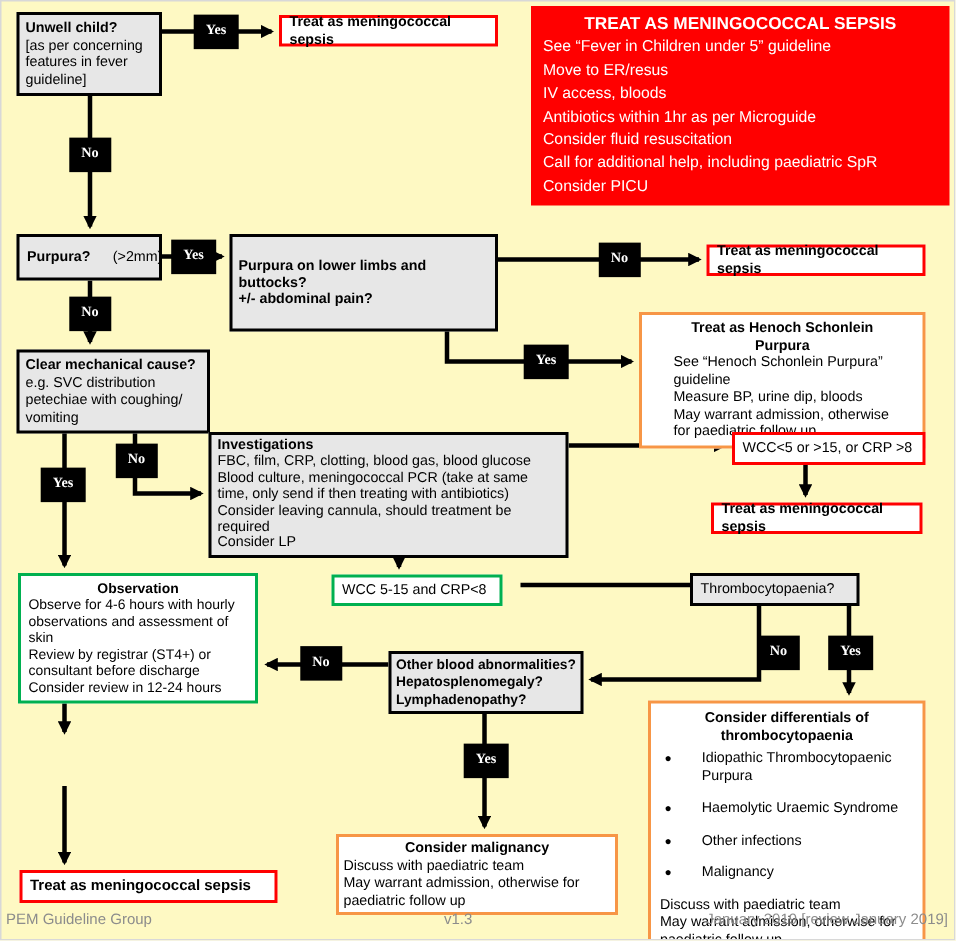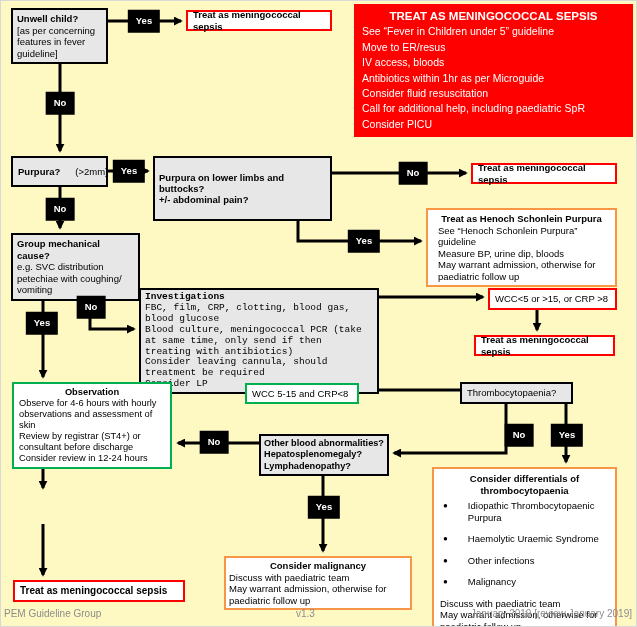--- a/index.html
+++ b/index.html
@@ -4,31 +4,31 @@
 <style>
   html,body{margin:0;padding:0;background:#fff;}
   #page{position:relative;width:637px;height:627px;background:#fef9c3;
         font-family:"Liberation Sans",sans-serif;color:#000;overflow:hidden;
         border:1px solid #d8d8d8;box-sizing:border-box;}
   #edges{position:absolute;left:0;top:0;width:637px;height:627px;pointer-events:none;}
   .box{position:absolute;box-sizing:border-box;font-size:9.5px;line-height:11.5px;}
   .grey{background:#E7E7E7;border:2px solid #000;padding:3px 4px;}
   .red-outline{background:#fff;border:2px solid #FF0000;}
   .green-outline{background:#fff;border:2px solid #00B050;}
-  .orange-outline{background:#fff;border:2px solid #F79646;padding:3px 10px;}
+  .orange-outline{background:#fff;border:2px solid #F79646;padding:3px 21px;}
   .sepsis{display:flex;align-items:center;font-weight:bold;padding:0 5px;}
   .oneline{display:flex;align-items:center;padding:0 5px;}
   .title-b{font-weight:bold;display:block;}
   .title-c{font-weight:bold;display:block;text-align:center;}
   .line{display:block;}
   .bold-lines .line{font-weight:bold;}
   .big-red{background:#FF0000;color:#fff;padding:5px 8px;font-size:10.5px;line-height:15.4px;}
   .big-red .title-c{font-size:11.5px;}
   .edge-label{position:absolute;transform:translate(-50%,-50%);background:#000;color:#fff;
-              font-weight:bold;font-size:9.5px;line-height:12.5px;padding:5px 8px;white-space:nowrap;}
+              font-weight:bold;font-size:9.5px;line-height:12.5px;padding:5px 8px;white-space:nowrap;font-family:Liberation Serif, serif;}
   .bullet-row{display:flex;gap:20px;margin:3px 0 10px 3px;}
   .bullet-glyph{font-size:8px;line-height:11.5px;}
   .footer-text{position:absolute;color:#8c8c8c;font-size:10px;line-height:12px;}
 </style>
 </head>
 <body>
 
 <div id="page">
 
   <svg id="edges" width="637" height="627" viewBox="0 0 637 627">
@@ -94,41 +94,41 @@
   </div>
 
   <div class="box orange-outline" style="left:425px;top:207px;width:191px;min-height:66px;">
     <span class="title-c">Treat as Henoch Schonlein Purpura</span>
     <span class="line">See “Henoch Schonlein Purpura” guideline</span>
     <span class="line">Measure BP, urine dip, bloods</span>
     <span class="line">May warrant admission, otherwise for paediatric follow up</span>
   </div>
 
   <div class="box grey" style="left:10px;top:232px;width:129px;min-height:51px;">
-    <span class="title-b">Group mechanical cause?</span>
+    <span class="title-b">Clear mechanical cause?</span>
     <span class="line">e.g. SVC distribution petechiae with coughing/ vomiting</span>
   </div>
 
-  <div class="box grey" style="left:138px;top:287px;width:240px;min-height:70px;padding:2px 4px;line-height:10.9px;font-family:Liberation Mono, monospace;">
+  <div class="box grey" style="left:138px;top:287px;width:240px;min-height:70px;padding:2px 4px;line-height:10.9px;">
     <span class="title-b">Investigations</span>
     <span class="line">FBC, film, CRP, clotting, blood gas, blood glucose</span>
     <span class="line">Blood culture, meningococcal PCR (take at same time, only send if then treating with antibiotics)</span>
     <span class="line">Consider leaving cannula, should treatment be required</span>
     <span class="line">Consider LP</span>
   </div>
 
   <div class="box red-outline oneline" style="left:487px;top:287px;width:129px;height:22px;">
     <span>WCC&lt;5 or &gt;15, or CRP &gt;8</span>
   </div>
 
   <div class="box red-outline sepsis" style="left:473px;top:334px;width:141px;height:21px;">
     <span>Treat as meningococcal sepsis</span>
   </div>
 
-  <div class="box green-outline oneline" style="left:244px;top:382px;width:114px;height:21px;">
+  <div class="box green-outline oneline" style="left:220px;top:382px;width:114px;height:21px;">
     <span>WCC 5-15 and CRP&lt;8</span>
   </div>
 
   <div class="box green-outline" style="left:11px;top:381px;width:160px;min-height:72px;padding:3px 5px;font-size:9.3px;line-height:11px;">
     <span class="title-c">Observation</span>
     <span class="line">Observe for 4-6 hours with hourly observations and assessment of skin</span>
     <span class="line">Review by registrar (ST4+) or consultant before discharge</span>
     <span class="line">Consider review in 12-24 hours</span>
   </div>
 

